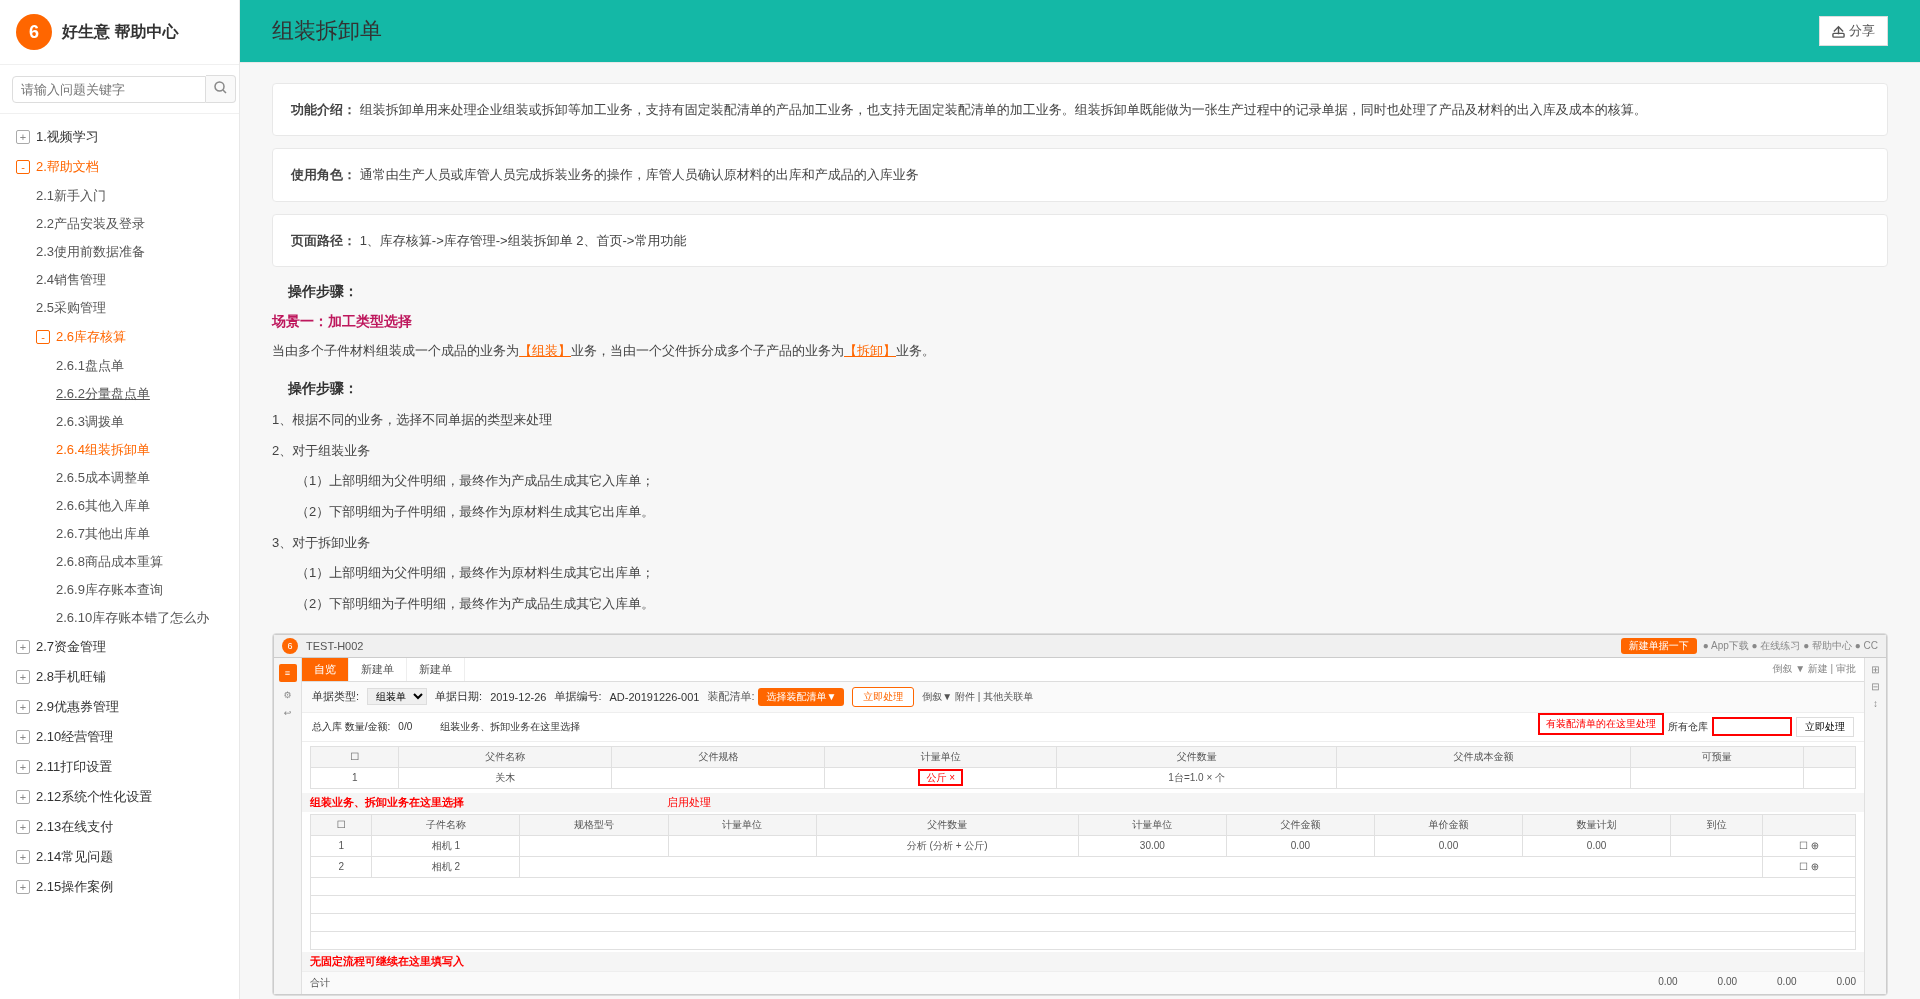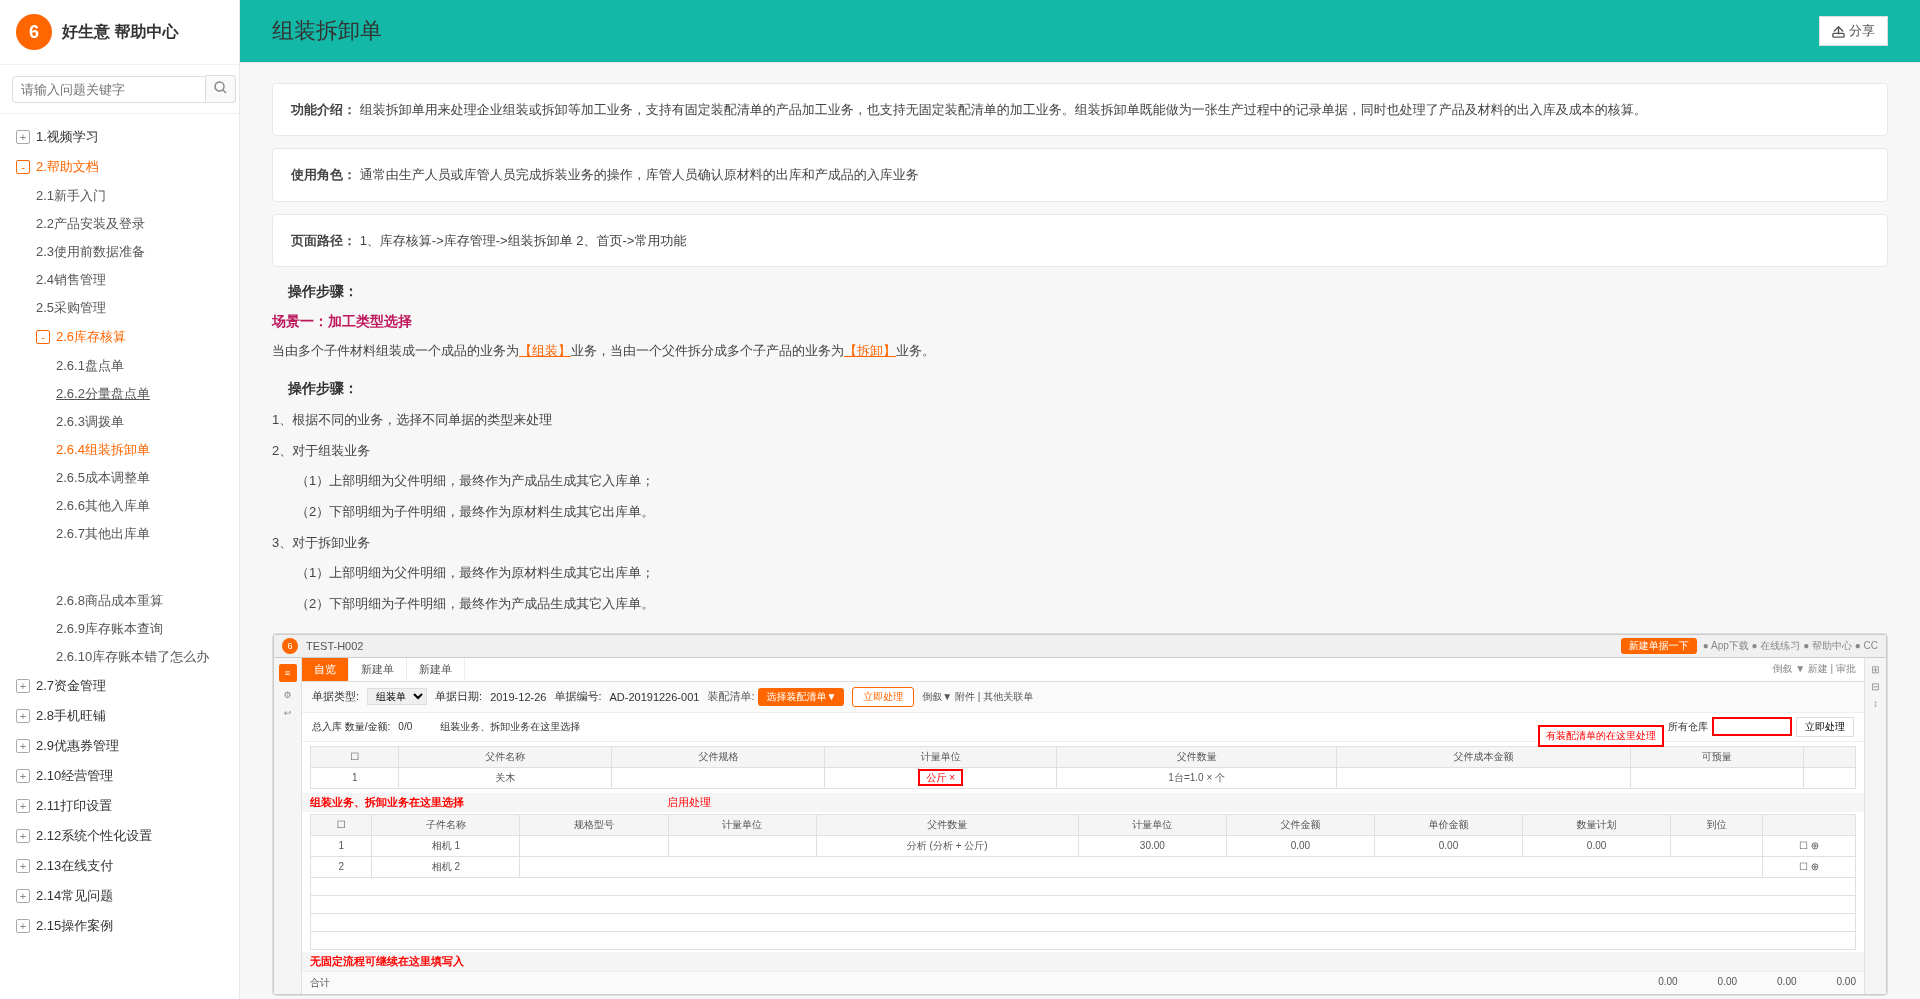--- a/index.html
+++ b/index.html
@@ -285,21 +285,21 @@
     </div>
     <div class="nav-sub-item" style="padding-left:56px;">
       <span>2.6.5成本调整单</span>
     </div>
     <div class="nav-sub-item" style="padding-left:56px;">
       <span>2.6.6其他入库单</span>
     </div>
     <div class="nav-sub-item" style="padding-left:56px;">
       <span>2.6.7其他出库单</span>
     </div>
-    <div class="nav-sub-item" style="padding-left:56px;margin-top:39px;">
+    <div class="nav-sub-item" style="padding-left:56px;">
       <span>2.6.8商品成本重算</span>
     </div>
     <div class="nav-sub-item" style="padding-left:56px;">
       <span>2.6.9库存账本查询</span>
     </div>
     <div class="nav-sub-item" style="padding-left:56px;">
       <span>2.6.10库存账本错了怎么办</span>
     </div>
 
     <div class="nav-section">
@@ -442,21 +442,21 @@
                 <span>总入库 数量/金额:</span>
                 <span>0/0</span>
                 <span style="margin-left:20px;">组装业务、拆卸业务在这里选择</span>
                 <div style="margin-left:auto;display:flex;align-items:center;gap:4px;">
                   <span>所有仓库</span>
                   <input type="text" style="width: 80px; border: 2px solid red; padding: 2px 4px; font-size: 10px;">
                   <button style="background:#fff;border:1px solid #ddd;padding:2px 8px;font-size:10px;">立即处理</button>
                 </div>
               </div>
 
-              <div style="position:absolute;top:12px;right:200px;border:2px solid red;padding:2px 6px;font-size:10px;color:red;background:rgba(255,255,255,0.9);z-index:5;">有装配清单的在这里处理</div>
+              <div style="position:absolute;top:0;right:200px;border:2px solid red;padding:2px 6px;font-size:10px;color:red;background:rgba(255,255,255,0.9);z-index:5;">有装配清单的在这里处理</div>
 
               <div style="padding:4px 8px;background:#fff;">
                 <table class="mockup-table">
                   <thead>
                     <tr>
                       <th>☐</th>
                       <th>父件名称</th>
                       <th>父件规格</th>
                       <th>计量单位</th>
                       <th>父件数量</th>

